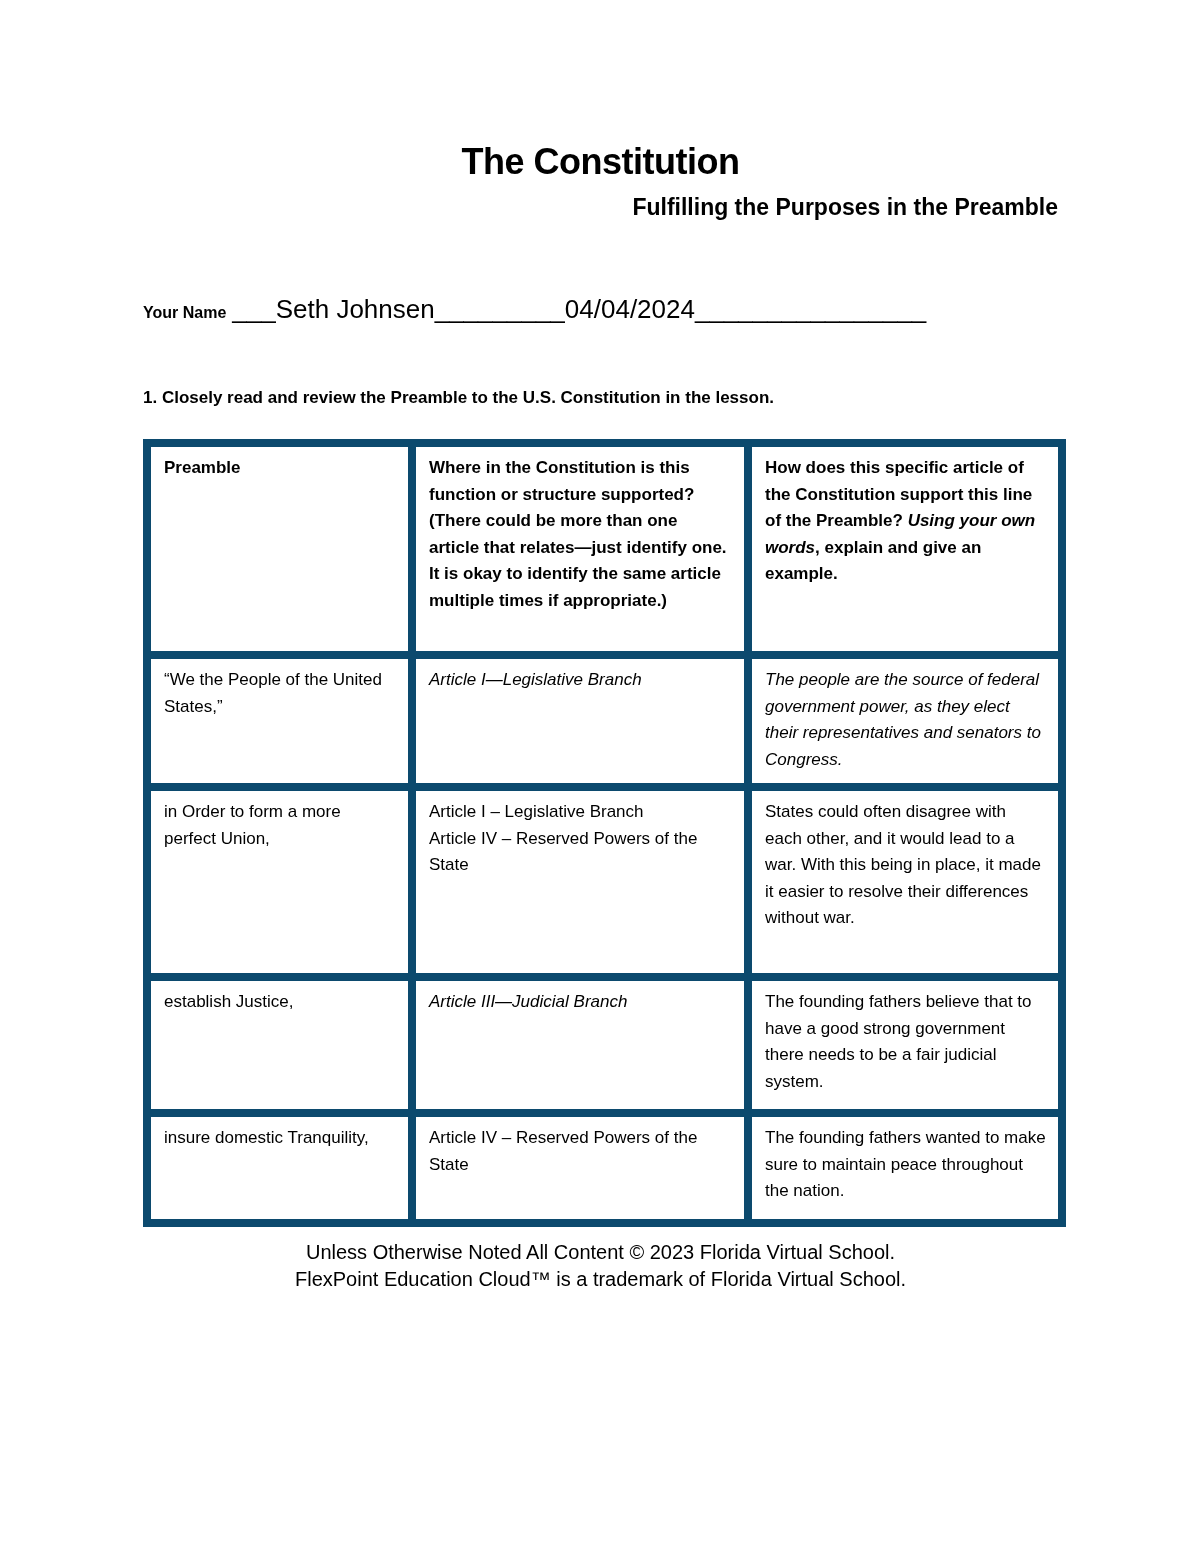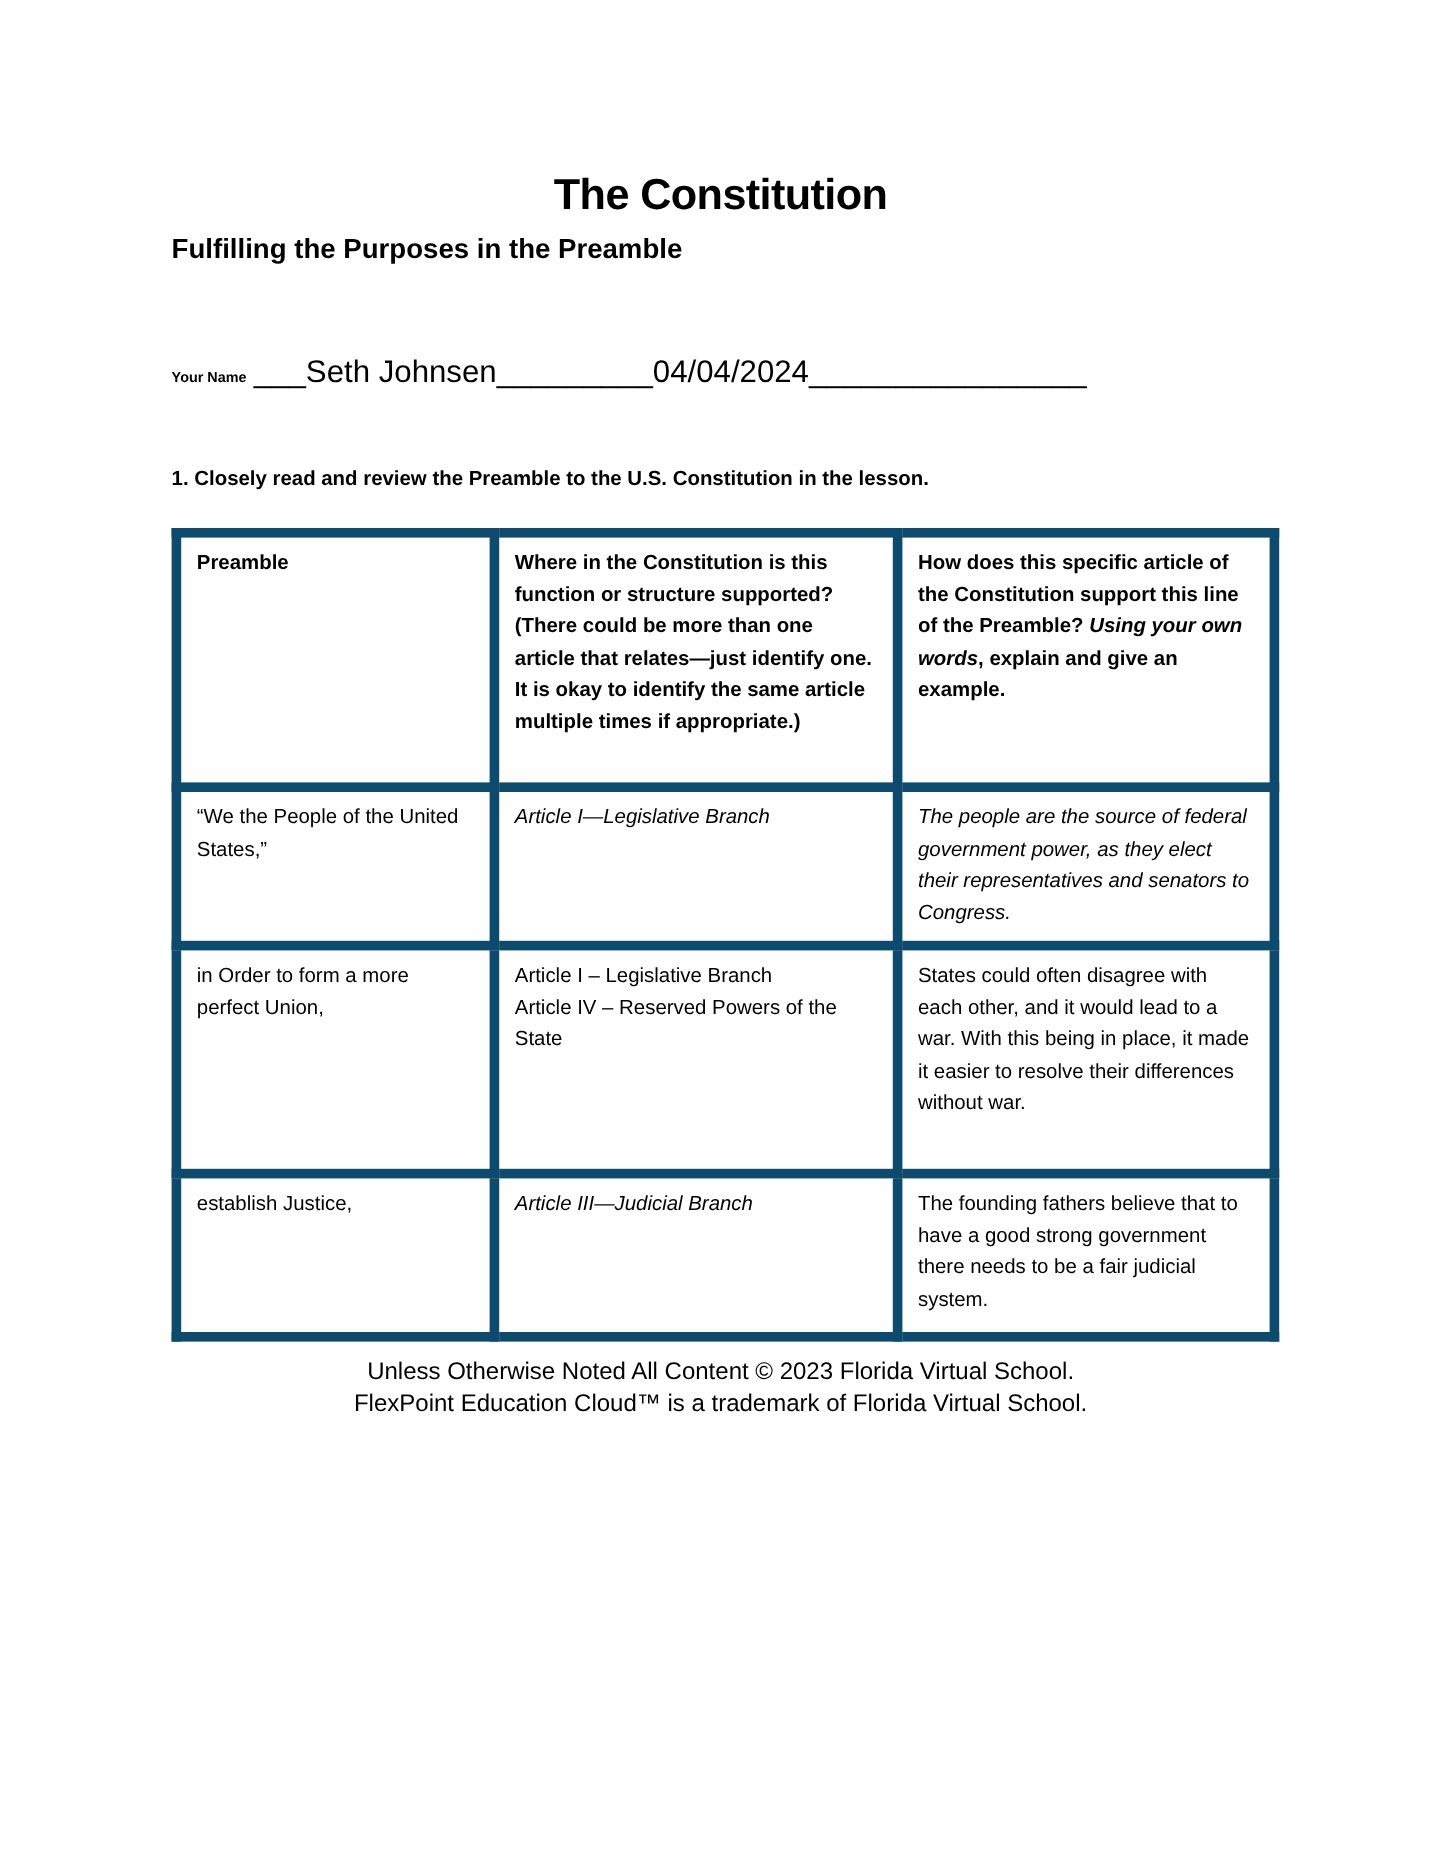--- a/index.html
+++ b/index.html
@@ -18,33 +18,33 @@
     background: #ffffff;
   }
   .title {
     text-align: center;
     font-size: 36px;
     line-height: 44px;
     font-weight: 700;
     letter-spacing: -0.5px;
   }
   .subtitle {
-    text-align: left;
+    text-align: right;
     font-size: 23px;
     line-height: 30px;
     font-weight: 700;
     margin-top: 8px;
   }
   .name-line {
     margin-top: 70px;
     white-space: nowrap;
     line-height: 34px;
   }
   .nl-label {
-    font-size: 12px;
+    font-size: 16px;
     font-weight: 700;
     margin-right: 6px;
   }
   .nl-big {
     font-size: 26px;
     font-weight: 400;
   }
   .instruction {
     width: 905px;
     font-size: 17px;
@@ -120,20 +120,25 @@
         <td>in Order to form a more perfect Union,</td>
         <td>Article I – Legislative Branch
 Article IV – Reserved Powers of the State</td>
         <td>States could often disagree with each other, and it would lead to a war. With this being in place, it made it easier to resolve their differences without war.</td>
       </tr>
       <tr class="row-r3">
         <td>establish Justice,</td>
         <td class="italic pad-down">Article III—Judicial Branch</td>
         <td>The founding fathers believe that to have a good strong government there needs to be a fair judicial system.</td>
       </tr>
+      <tr class="row-r4">
+        <td>insure domestic Tranquility,</td>
+        <td>Article IV – Reserved Powers of the State</td>
+        <td>The founding fathers wanted to make sure to maintain peace throughout the nation.</td>
+      </tr>
     </tbody>
   </table>
 
   <div class="footer">
     <div>Unless Otherwise Noted All Content © 2023 Florida Virtual School.</div>
     <div>FlexPoint Education Cloud™ is a trademark of Florida Virtual School.</div>
   </div>
 
 </div>
 

